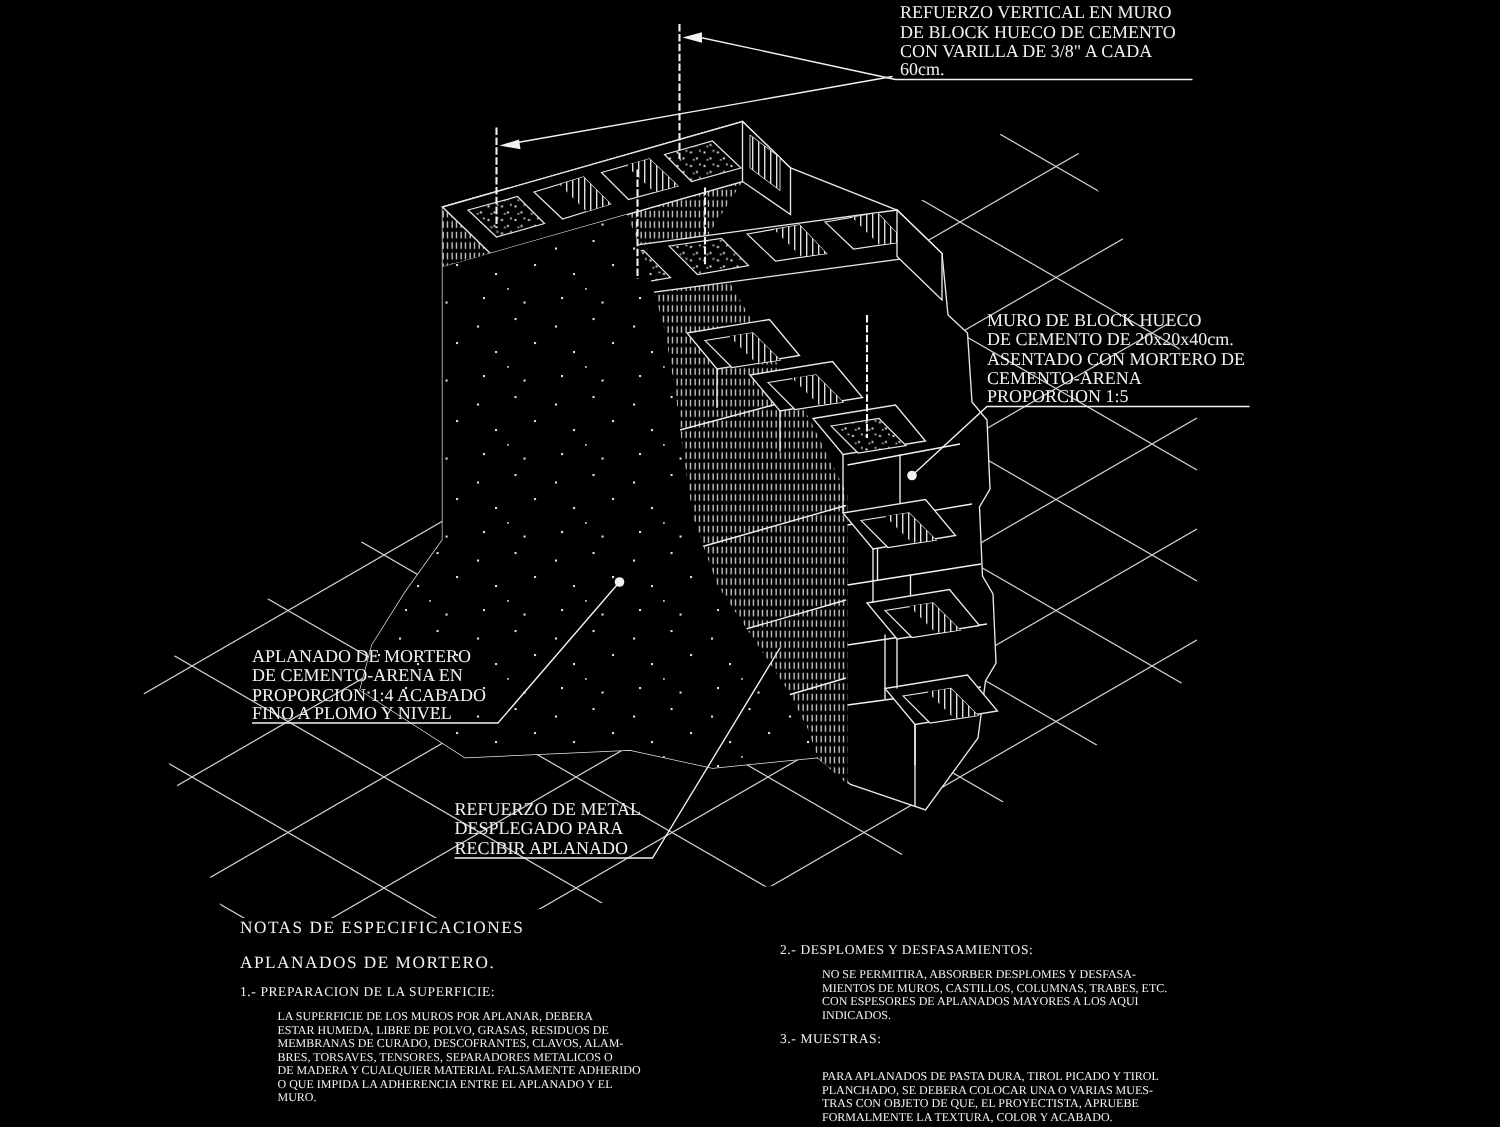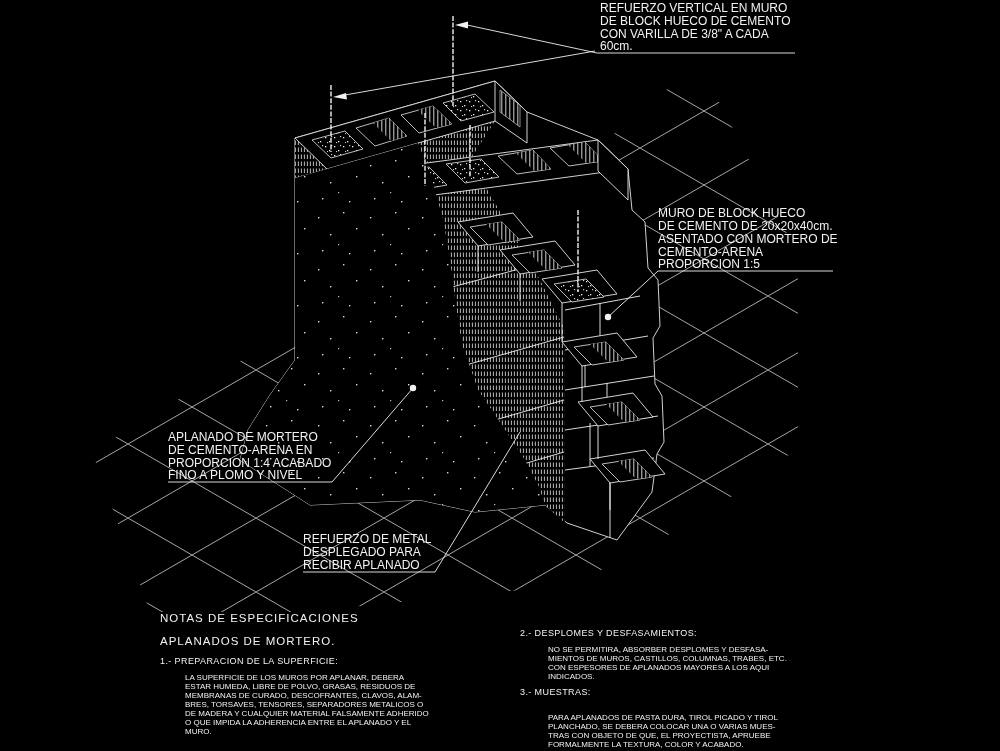--- a/index.html
+++ b/index.html
@@ -1,17 +1,17 @@
 <!DOCTYPE html>
 <html><head>
 <meta charset="utf-8">
 <style>
   html,body{margin:0;padding:0;background:#000;}
   .stage{position:relative;width:1000px;height:751px;background:#000;overflow:hidden;
-         font-family:Liberation Sans, sans-serif;}
+         font-family:Liberation Serif, serif;}
   svg{display:block;}
   text{fill:#f2f2f2;}
   .ann{font-size:12px;letter-spacing:0px;}
   .ttl{font-size:11.5px;letter-spacing:1px;}
   .hd{font-size:9px;letter-spacing:0.4px;}
   .bd{font-size:8px;letter-spacing:0px;}
   .wline{stroke:#f2f2f2;stroke-width:0.9;fill:none;}
 </style>
 </head>
 <body>

